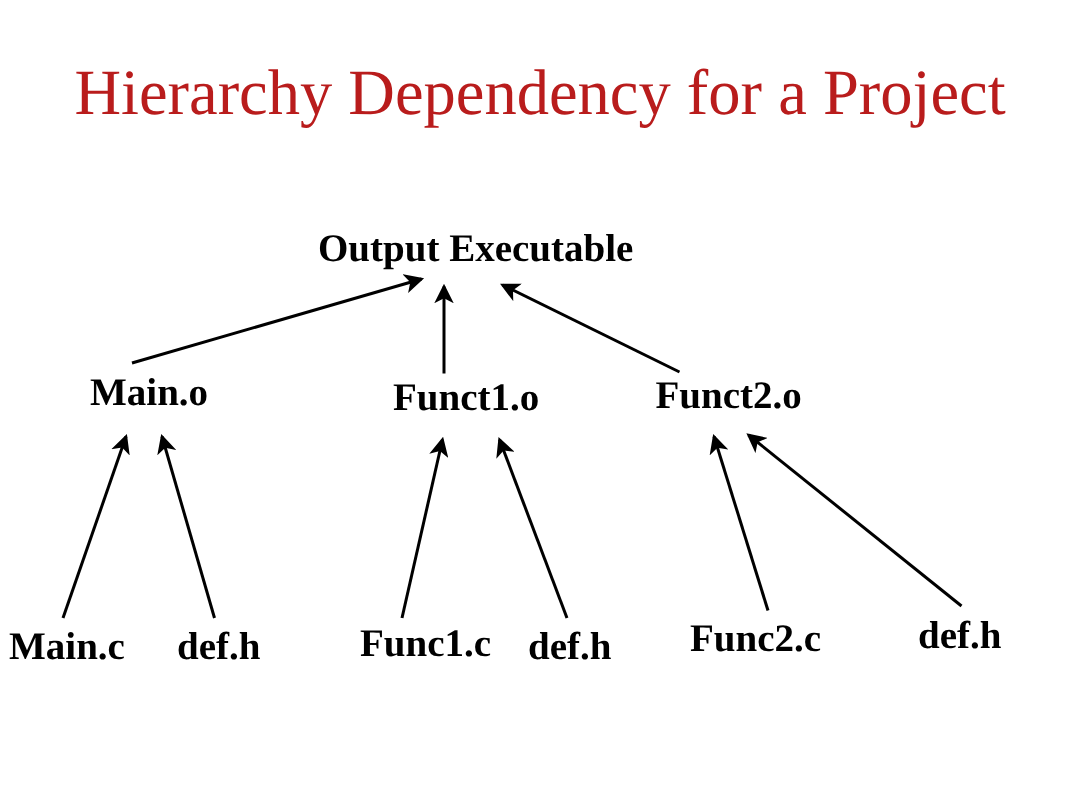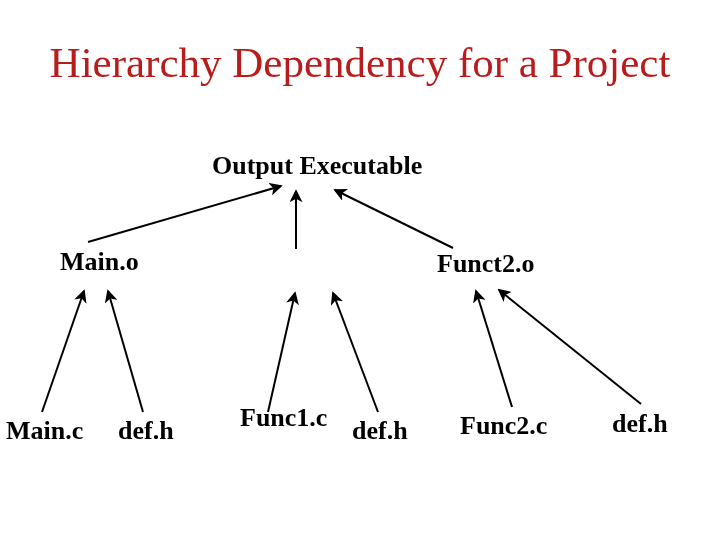--- a/index.html
+++ b/index.html
@@ -49,21 +49,21 @@
   #edges-svg marker path {
     fill: #000000;
   }
   
   .pos-root    { left: 212px; top: 152px; }
   .pos-main-o  { left:  60px; top: 248px; }
   .pos-funct1o { left: 262px; top: 251px; }
   .pos-funct2o { left: 437px; top: 250px; text-align: center; }
   .pos-main-c  { left:   6px; top: 417px; }
   .pos-defh1   { left: 118px; top: 417px; }
-  .pos-func1c  { left: 240px; top: 404px; }
+  .pos-func1c  { left: 240px; top: 415px; }
   .pos-defh2   { left: 352px; top: 417px; }
   .pos-func2c  { left: 460px; top: 412px; }
   .pos-defh3   { left: 612px; top: 410px; }
 </style>
 </head>
 <body>
 
 <div class="slide">
 
   <div class="slide-title">Hierarchy Dependency for a Project</div>
@@ -85,20 +85,21 @@
     <line x1="268" y1="412" x2="295" y2="293" marker-end="url(#arrowhead)"></line>
     <line x1="378" y1="412" x2="333" y2="293" marker-end="url(#arrowhead)"></line>
 
     <line x1="512" y1="407" x2="476" y2="291" marker-end="url(#arrowhead)"></line>
     <line x1="641" y1="404" x2="499" y2="290" marker-end="url(#arrowhead)"></line>
   </svg>
 
   <div class="node pos-main-o">Main.o</div>
 
   <div class="node pos-root">Output Executable</div>
+  <div class="node pos-funct1o">Funct1.o</div>
   <div class="node pos-funct2o">Funct2.o</div>
 
   <div class="node pos-main-c">Main.c</div>
   <div class="node pos-defh1">def.h</div>
   <div class="node pos-func1c">Func1.c</div>
   <div class="node pos-defh2">def.h</div>
   <div class="node pos-func2c">Func2.c</div>
   <div class="node pos-defh3">def.h</div>
 
 </div>

